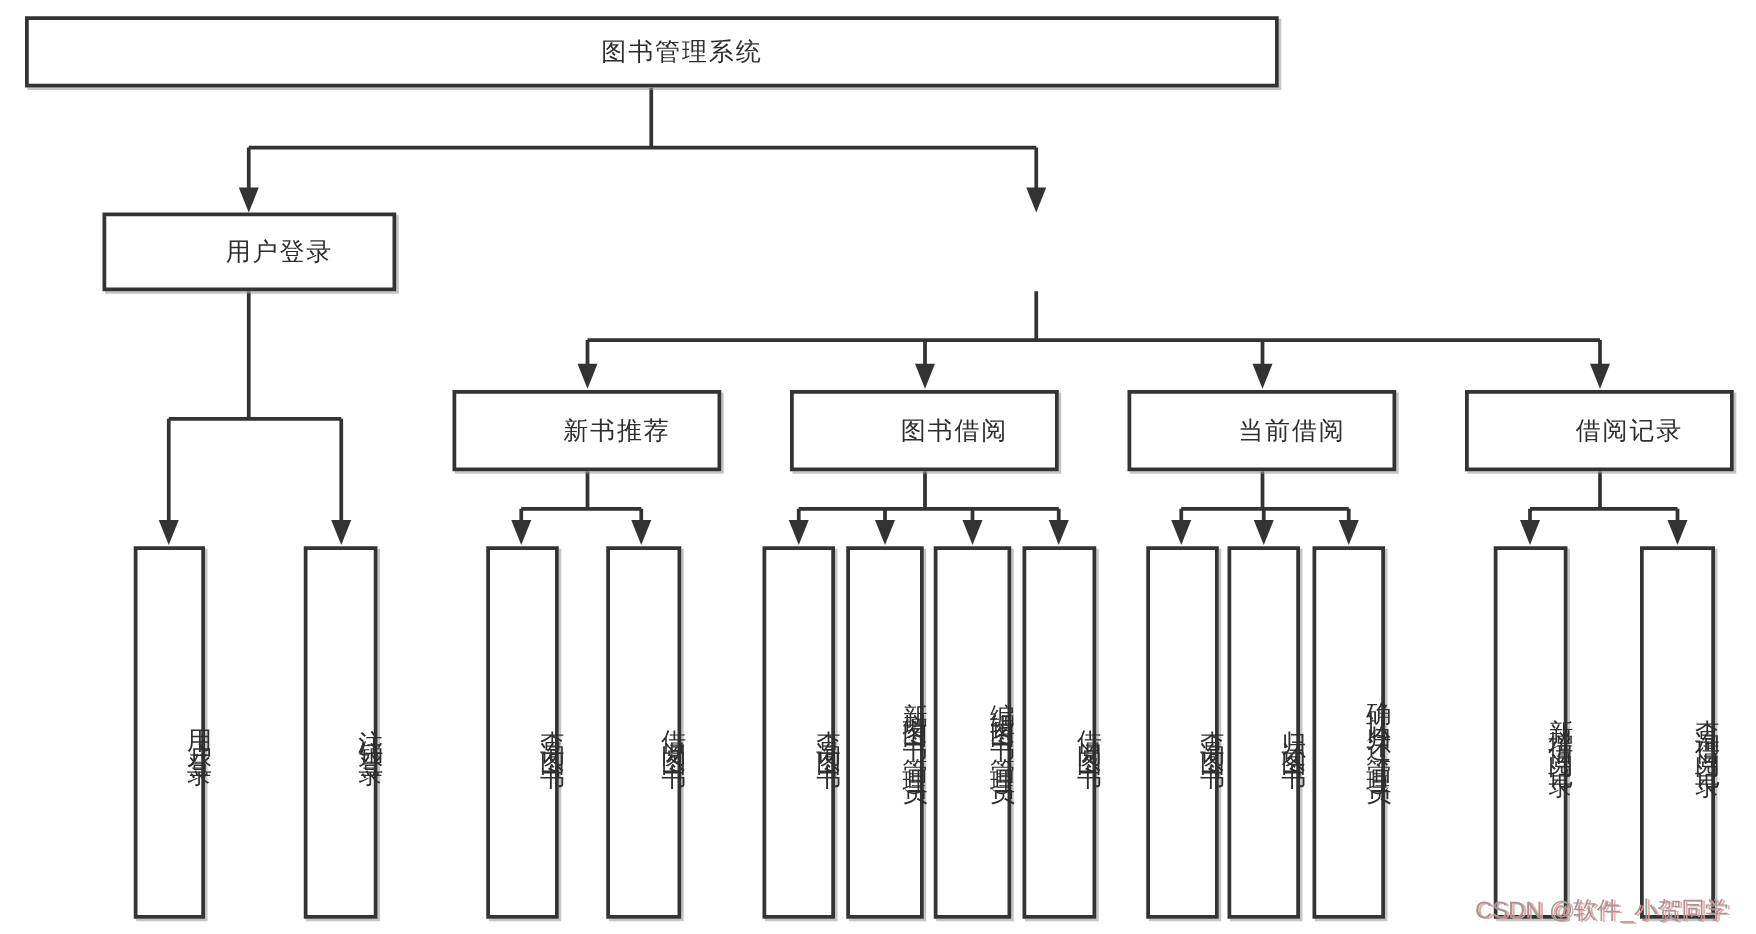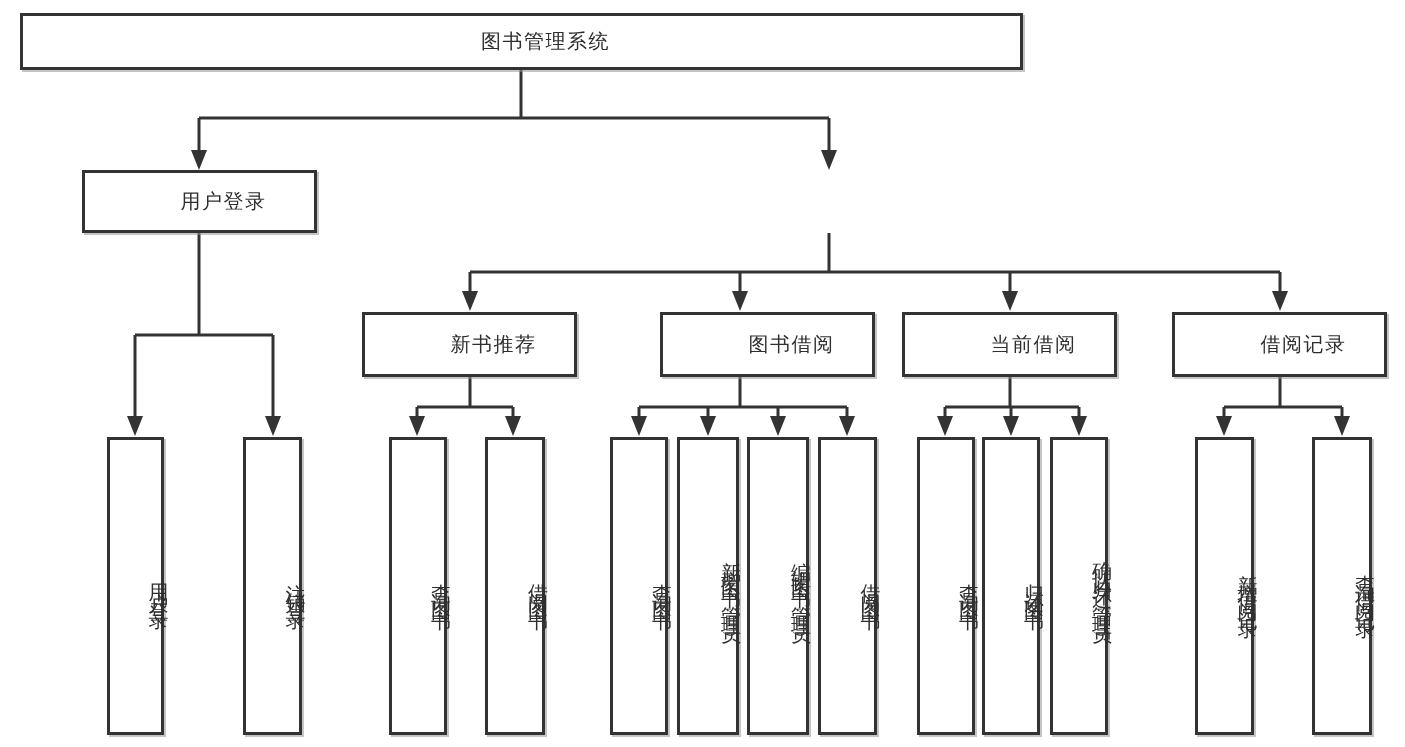--- a/index.html
+++ b/index.html
@@ -69,21 +69,21 @@
       <polygon points="1216,416 1232,416 1224,436"></polygon>
       <polygon points="1334,416 1350,416 1342,436"></polygon>
     </g>
   </svg>
 
   <div class="node" style="left:20px;top:13px;width:1003px;height:57px;">图书管理系统</div>
 
   <div class="node" style="left:82px;top:170px;width:235px;height:63px;">用户登录</div>
 
   <div class="node" style="left:362px;top:312px;width:215px;height:65px;">新书推荐</div>
-  <div class="node" style="left:632px;top:312px;width:215px;height:65px;margin-left:28px;">图书借阅</div>
+  <div class="node" style="left:632px;top:312px;width:215px;height:65px;">图书借阅</div>
   <div class="node" style="left:902px;top:312px;width:215px;height:65px;text-align:right;">当前借阅</div>
   <div class="node" style="left:1172px;top:312px;width:215px;height:65px;text-align:center;">借阅记录</div>
 
   <div class="node v" style="left:107px;top:437px;width:57px;height:298px;">用户登录</div>
   <div class="node v" style="left:243px;top:437px;width:59px;height:298px;">注销登录</div>
 
   <div class="node v" style="left:389px;top:437px;width:58px;height:298px;">查询图书</div>
   <div class="node v" style="left:485px;top:437px;width:60px;height:298px;">借阅图书</div>
 
   <div class="node v" style="left:610px;top:437px;width:58px;height:298px;">查询图书</div>
@@ -91,13 +91,14 @@
   <div class="node v" style="left:747px;top:437px;width:62px;height:298px;">编辑图书（管理员）</div>
   <div class="node v" style="left:818px;top:437px;width:59px;height:298px;">借阅图书</div>
 
   <div class="node v" style="left:917px;top:437px;width:58px;height:298px;">查询图书</div>
   <div class="node v" style="left:982px;top:437px;width:58px;height:298px;">归还图书</div>
   <div class="node v" style="left:1050px;top:437px;width:58px;height:298px;">确认归还（管理员）</div>
 
   <div class="node v" style="left:1195px;top:437px;width:59px;height:298px;">新增借阅记录</div>
   <div class="node v" style="left:1312px;top:437px;width:60px;height:298px;">查询借阅记录</div>
 
+  <div id="watermark">CSDN @软件_小贺同学</div>
 </div>
 
 </body></html>

